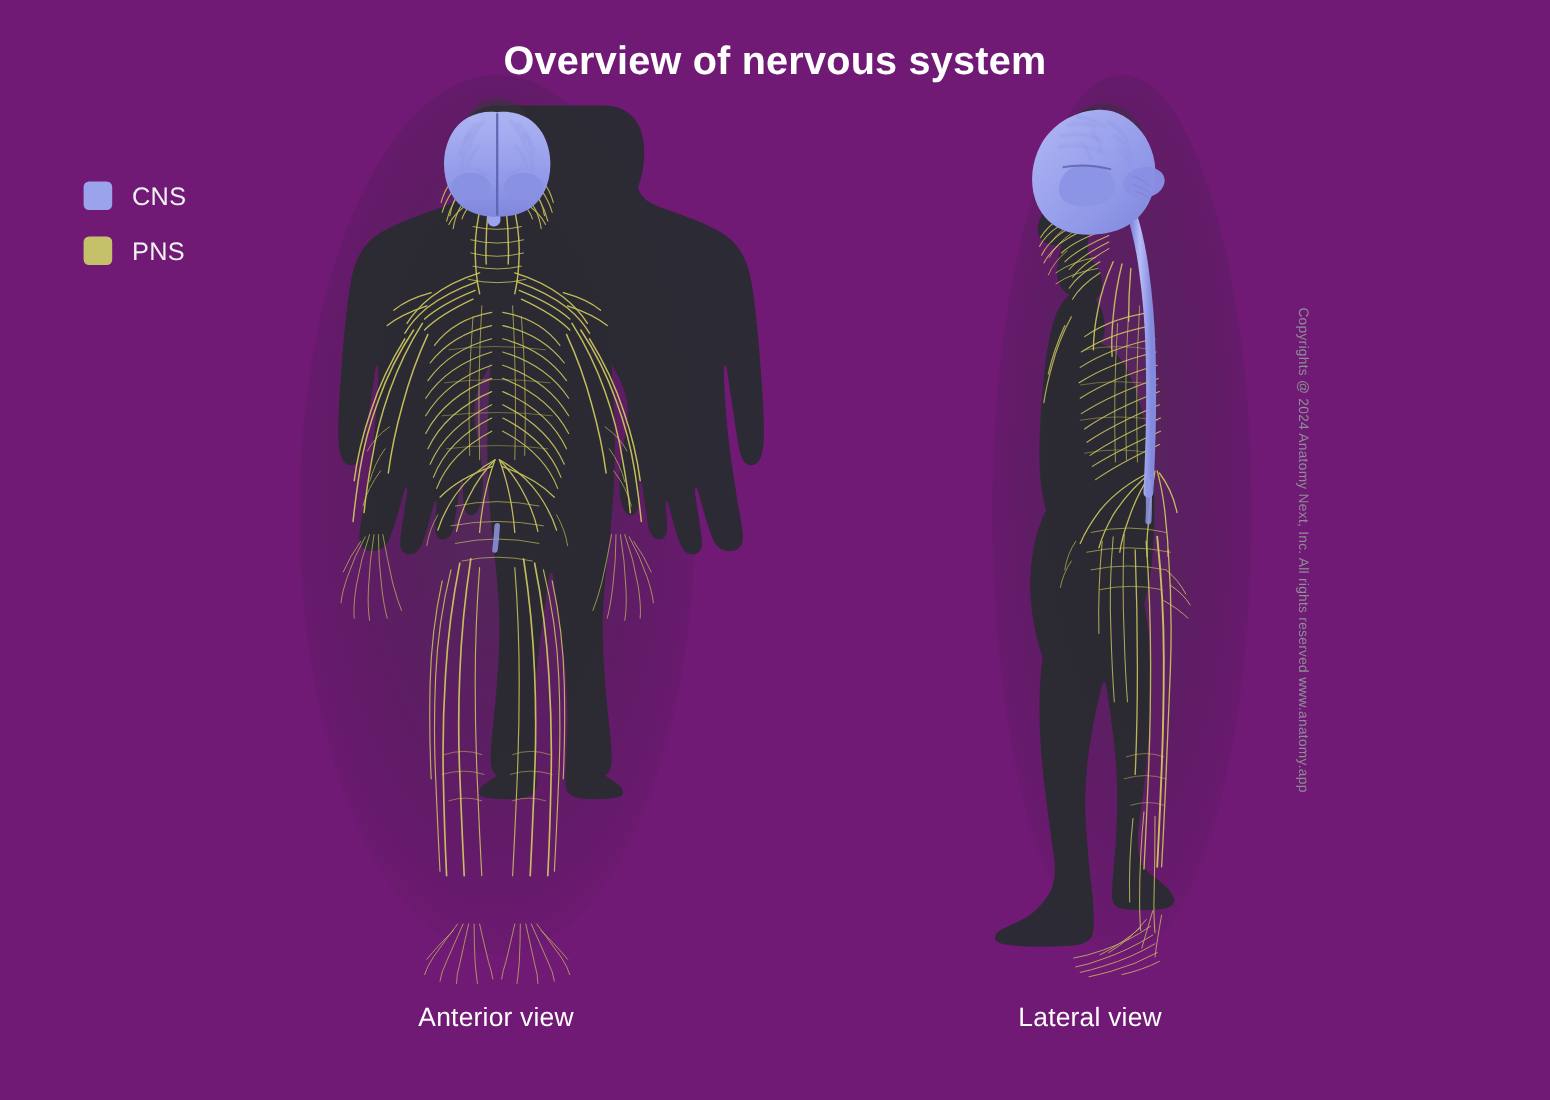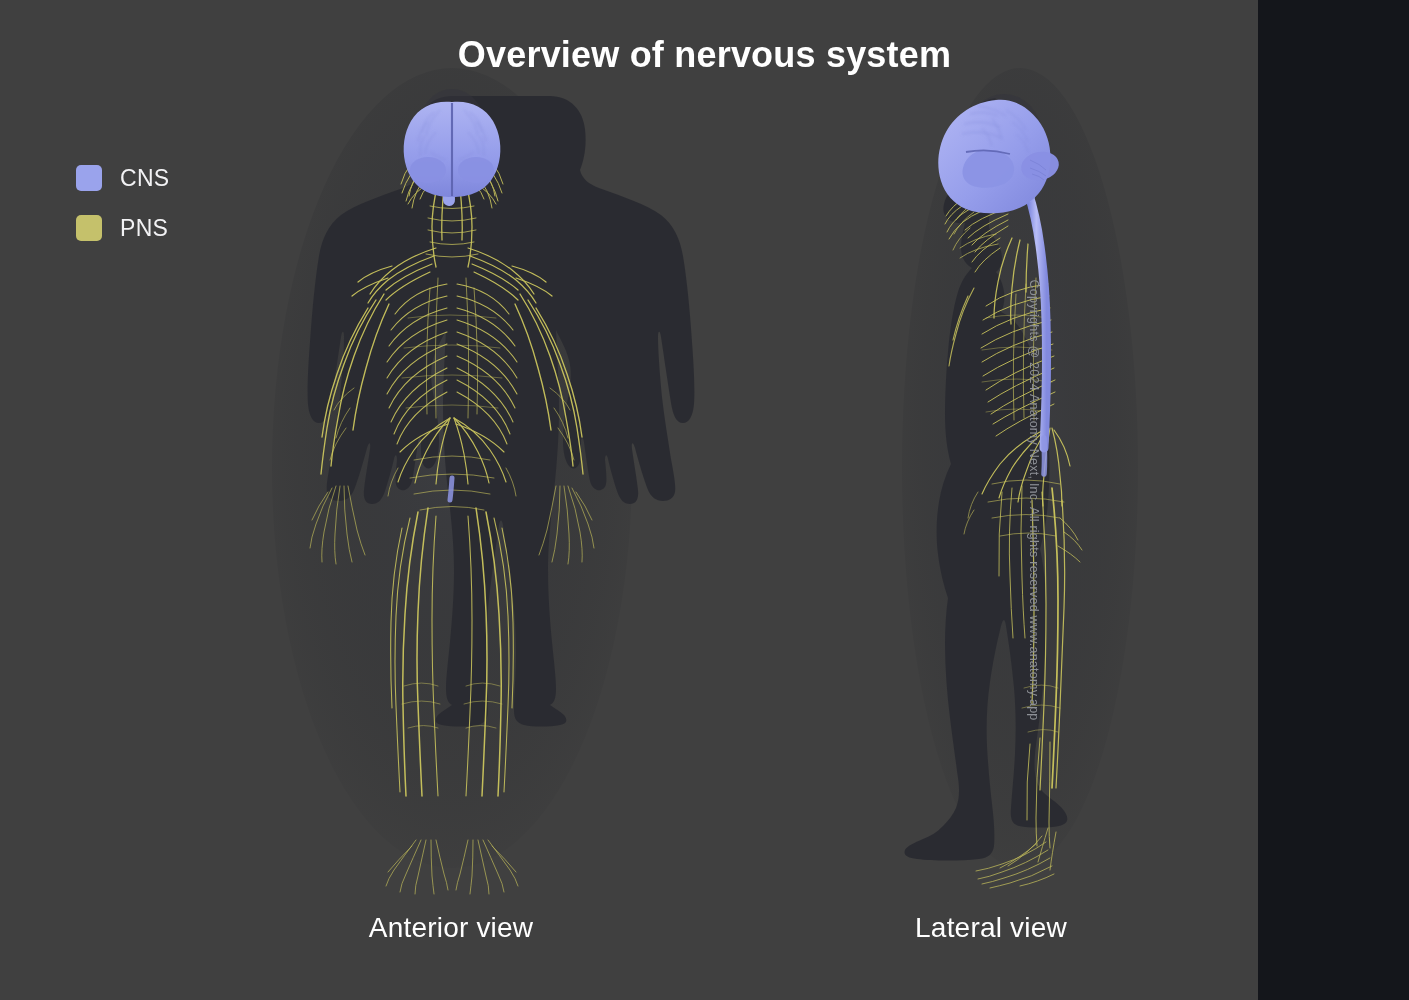--- a/index.html
+++ b/index.html
@@ -2,21 +2,21 @@
 <html><head>
 <meta charset="utf-8">
 <style>
   * { margin:0; padding:0; box-sizing:border-box; }
   html, body {
     width:1409px; height:1000px;
     background:#14161b;
     font-family:"Liberation Sans", sans-serif;
     overflow:hidden;
   }
-  #stage { position:relative; width:1258px; height:1000px; background:#404040; }
+  #stage { position:relative; width:1409px; height:1000px; background:#701a75; }
 
   
   #title {
     position:absolute; top:34px; left:0; width:1409px;
     text-align:center;
     color:#ffffff;
     font-size:36px;
     font-weight:bold;
     letter-spacing:0.2px;
   }
@@ -26,21 +26,21 @@
   .legend-row { display:flex; align-items:center; height:40px; margin-bottom:10px;padding-left:40px; }
   .legend-swatch {
     width:26px; height:26px; border-radius:5px; flex:0 0 auto;
   }
   .legend-label {
     margin-left:18px; color:#f2f2f4; font-size:23px; letter-spacing:0.3px;
   }
 
   
   .view-label {
-    position:absolute; color:#ffffff; font-size:28px; text-align:center;
+    position:absolute; color:#ffffff; font-size:24px; text-align:center;
     width:320px; top:912px; letter-spacing:0.2px;
   }
   #label-anterior { left:291px; }
   #label-lateral  { left:831px; }
 
   
   #copyright {
     position:absolute; right:4px; top:50%;
     transform:translateY(-50%) rotate(90deg);
     transform-origin:center center;

